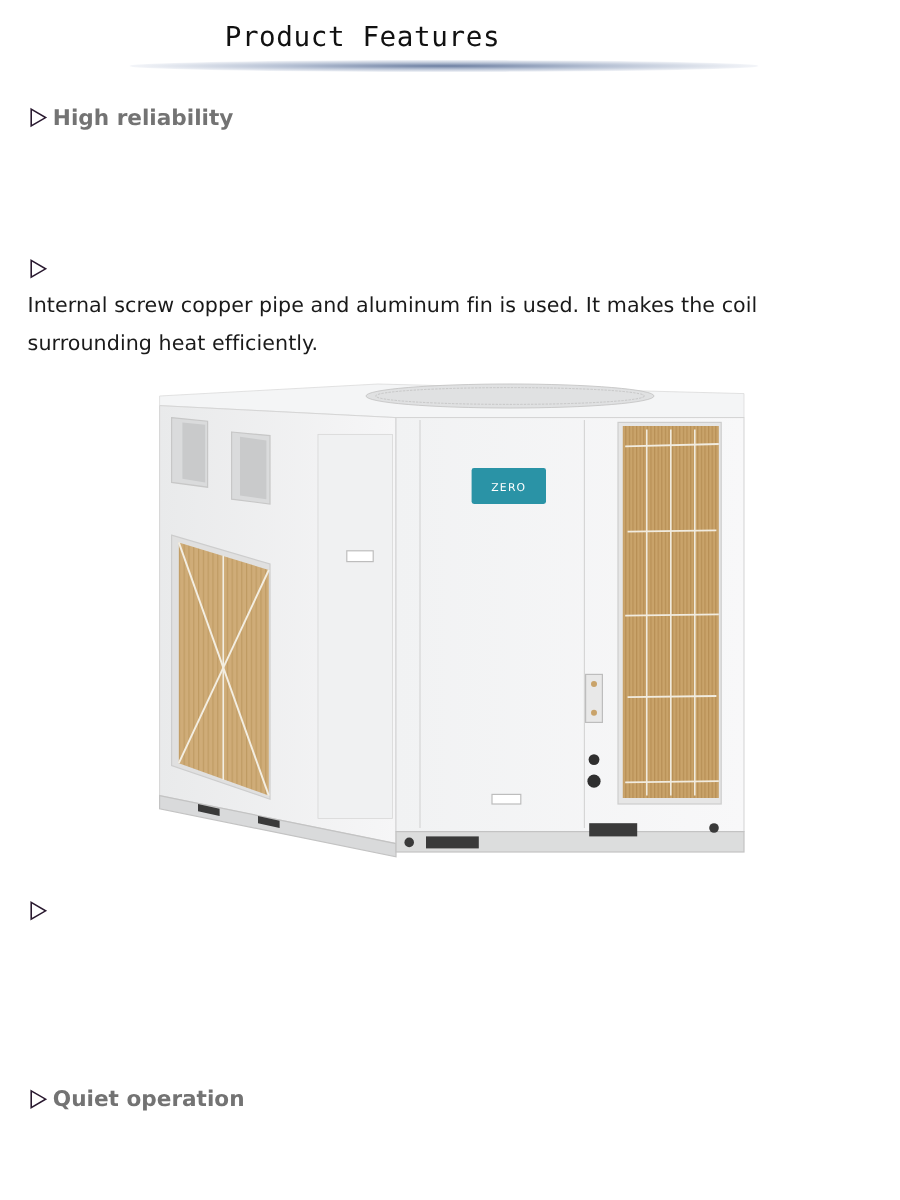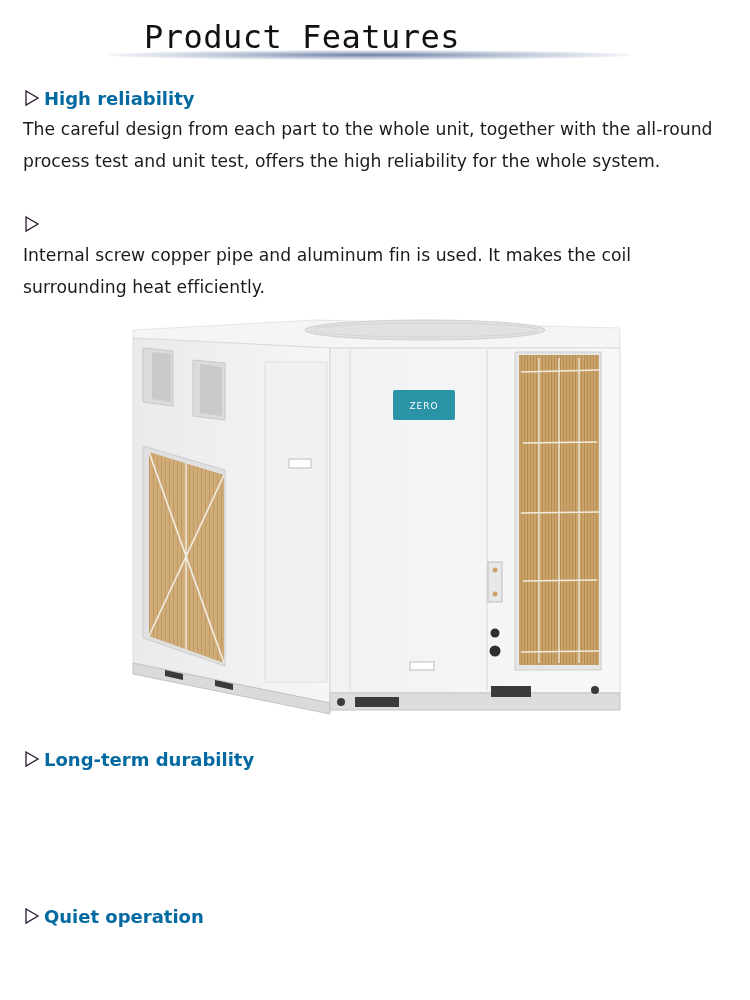--- a/index.html
+++ b/index.html
@@ -3,51 +3,50 @@
 <meta charset="utf-8">
 <style>
   * { box-sizing: border-box; margin: 0; padding: 0; }
   html, body { width: 750px; height: 1000px; background: #ffffff; overflow: hidden; }
   body { position: relative; font-family: "DejaVu Sans", "Liberation Sans", sans-serif; color: #111; }
 
   .header { position: absolute; left: 0; top: 0; width: 750px; height: 70px; }
   .header-title {
     position: absolute; left: 0; top: 18px; width: 604px; text-align: center;
     font-family: "DejaVu Sans Mono", "Liberation Mono", monospace;
-    font-size: 32px; letter-spacing: 0.5px; color: #111;
+    font-size: 23px; letter-spacing: 0.5px; color: #111;
   }
   .header-rule {
     position: absolute; left: 108px; top: 50px; width: 524px; height: 10px;
     background: radial-gradient(ellipse at center, rgba(82,104,145,0.85) 0%, rgba(120,140,175,0.55) 35%, rgba(190,200,220,0.2) 70%, rgba(255,255,255,0) 100%);
     border-radius: 50%;
   }
 
   .feature { position: absolute; left: 23px; width: 710px; }
-  .feature-title { display: flex; align-items: center; height: 26px; font-size: 18px; font-weight: bold; color: #0369a1; }
+  .feature-title { display: flex; align-items: center; height: 26px; font-size: 18px; font-weight: bold; color: #737373; }
   .tri-icon { width: 18px; height: 18px; margin-right: 3px; flex: 0 0 auto; }
   .feature-body { font-size: 17.2px; line-height: 31.5px; color: #1a1a1a; margin-top: 3px; letter-spacing: 0.05px; }
 
   .product { position: absolute; left: 125px; top: 318px; width: 500px; height: 400px; }
 </style>
 </head>
 <body>
 
 <div class="header">
   <div class="header-title">Product Features</div>
   <div class="header-rule"></div>
 </div>
 
 <div class="feature" style="top:85px;">
   <div class="feature-title">
     <svg class="tri-icon" viewBox="0 0 18 18">
         <path d="M3 2 L15 9 L3 16 Z" fill="none" stroke="#2a1a30" stroke-width="1.3"></path>
       </svg>
     <span>High reliability</span>
   </div>
-  <div class="feature-body">The careful design from each part to the whole unit, together with the all-round process test and unit test, offers the high reliability for the whole system.</div>
 </div>
 
 <div class="feature" style="top:211px;">
   <div class="feature-title">
     <svg class="tri-icon" viewBox="0 0 18 18">
         <path d="M3 2 L15 9 L3 16 Z" fill="none" stroke="#2a1a30" stroke-width="1.3"></path>
       </svg>
   </div>
   <div class="feature-body">Internal screw copper pipe and aluminum fin is used. It makes the coil surrounding heat efficiently.</div>
 </div>
@@ -129,21 +128,20 @@
     <polygon points="40,352 58,356 58,362 40,358" fill="#3a3a3a"></polygon>
     <polygon points="90,362 108,366 108,372 90,368" fill="#3a3a3a"></polygon>
   </svg>
 </div>
 
 <div class="feature" style="top:746px;">
   <div class="feature-title">
     <svg class="tri-icon" viewBox="0 0 18 18">
         <path d="M3 2 L15 9 L3 16 Z" fill="none" stroke="#2a1a30" stroke-width="1.3"></path>
       </svg>
-    <span>Long-term durability</span>
   </div>
 </div>
 
 <div class="feature" style="top:903px;">
   <div class="feature-title">
     <svg class="tri-icon" viewBox="0 0 18 18">
         <path d="M3 2 L15 9 L3 16 Z" fill="none" stroke="#2a1a30" stroke-width="1.3"></path>
       </svg>
     <span>Quiet operation</span>
   </div>

